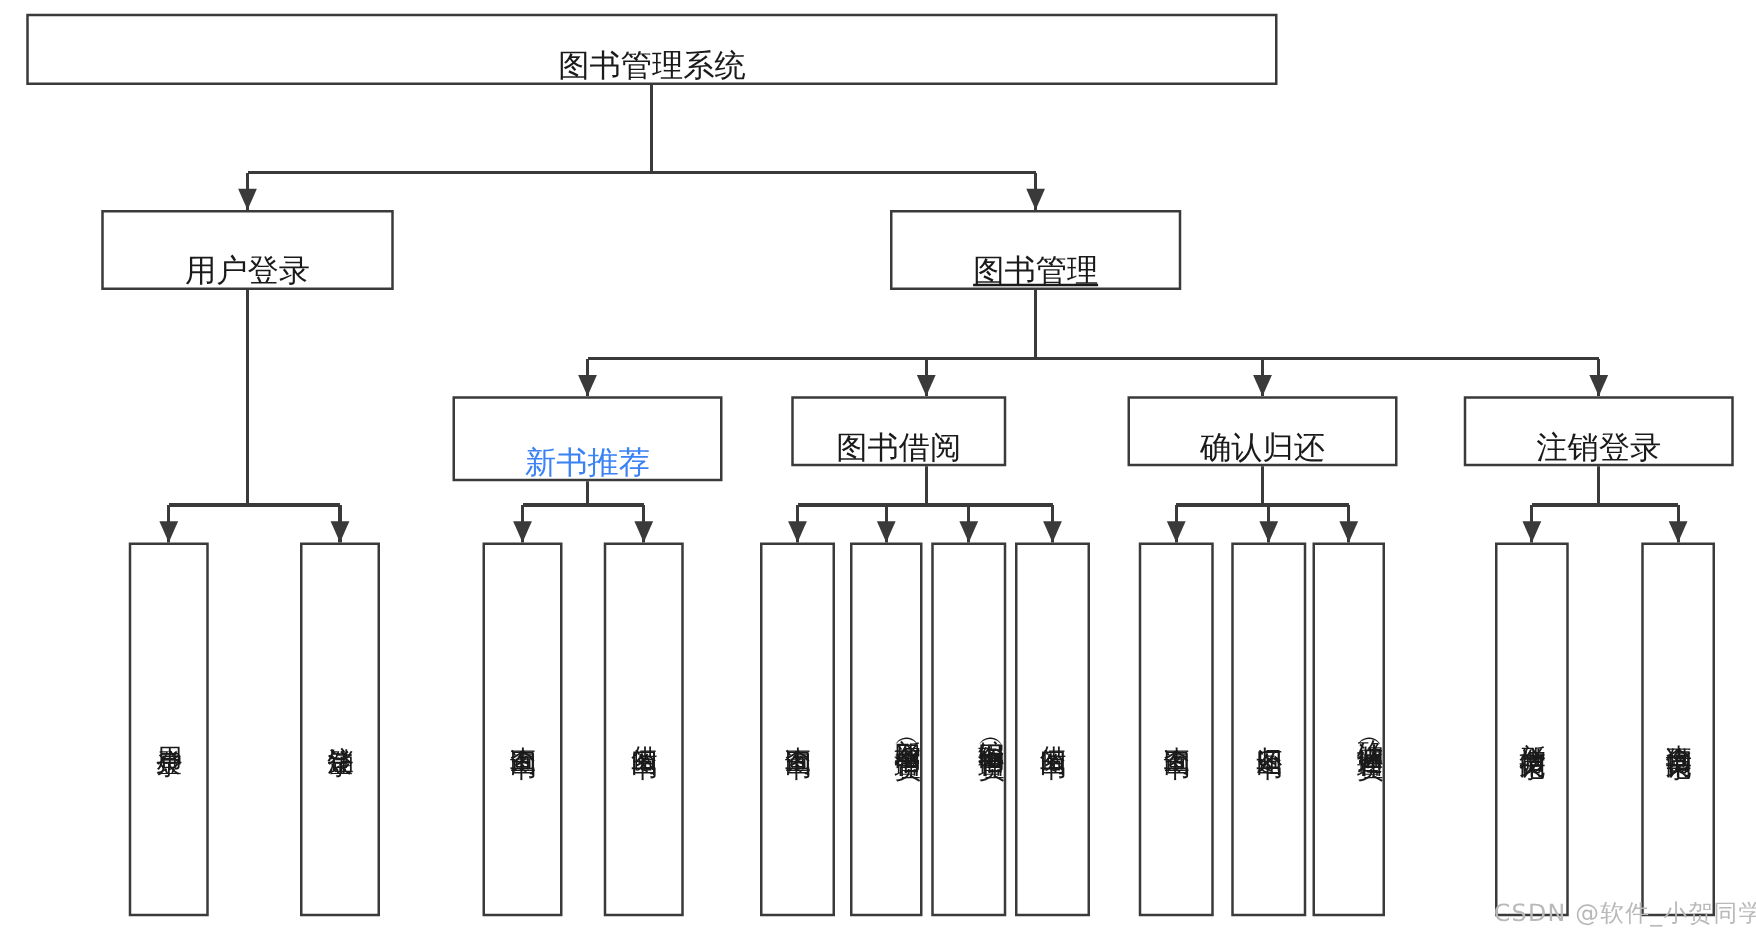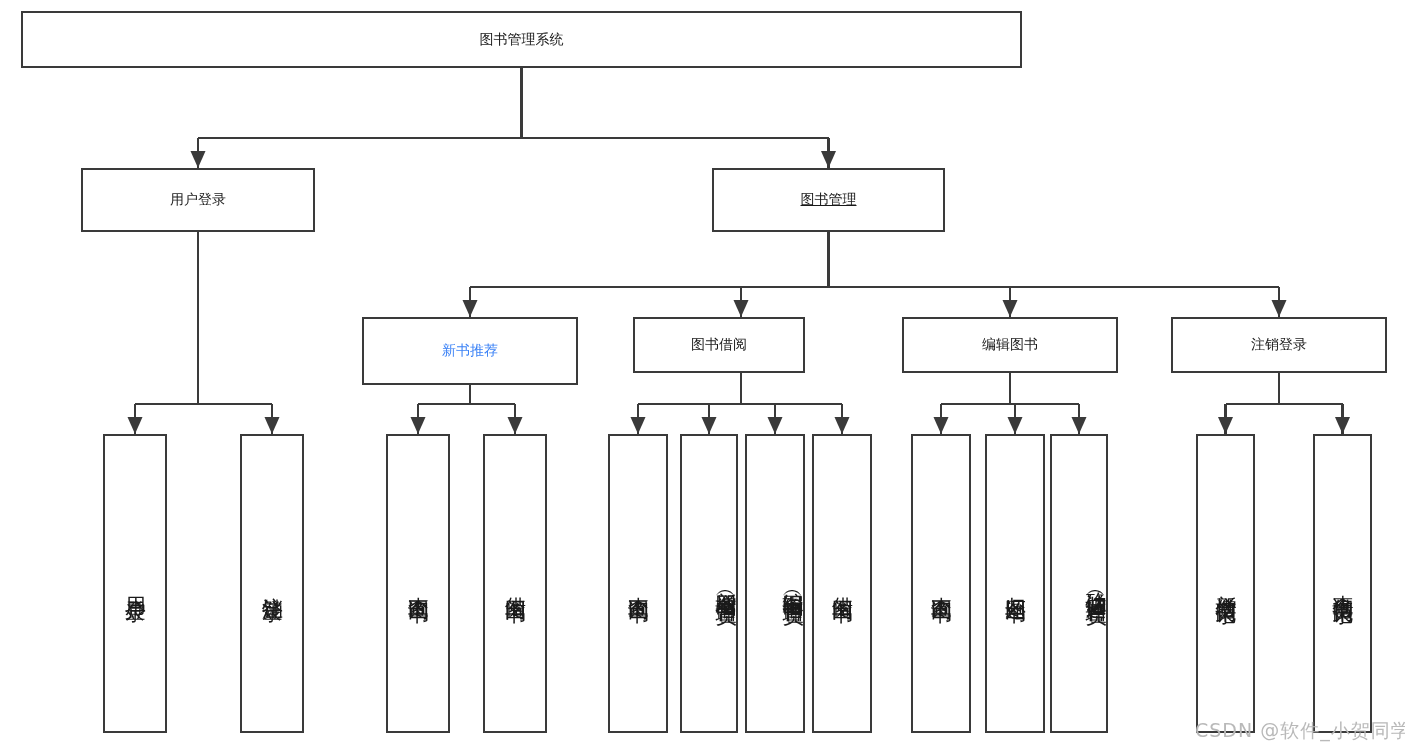--- a/index.html
+++ b/index.html
@@ -28,23 +28,24 @@
     position: absolute;
     box-sizing: border-box;
     border: 2.5px solid #3a3a3a;
     background: #ffffff;
     display: flex;
     align-items: center;
     justify-content: center;
     color: #1a1a1a;
   }
   .node.h {
-    font-size: 14px;
+    font-size: 25px;
     line-height: 1.1;
     white-space: nowrap;
+    align-items: flex-end;
   }
   .node.v {
     writing-mode: vertical-rl;
     text-orientation: upright;
     font-size: 21px;
     letter-spacing: 2px;
     line-height: 1;
     padding: 6px 0;
   }
   .node.v.top {
@@ -128,21 +129,21 @@
       <div class="node h" style="left: 712px; top: 168px; width: 233px; height: 64px; border-color: rgb(58, 58, 58); background: rgb(255, 255, 255); color: rgb(26, 26, 26); text-decoration: underline;">
         <span>图书管理</span>
       </div>
       <div class="node h" style="left: 362px; top: 317px; width: 216px; height: 68px; border-color: rgb(58, 58, 58); background: rgb(255, 255, 255); color: #3b82f6;">
         <span>新书推荐</span>
       </div>
       <div class="node h" style="left: 633px; top: 317px; width: 172px; height: 56px; border-color: rgb(58, 58, 58); background: rgb(255, 255, 255); color: rgb(26, 26, 26);">
         <span>图书借阅</span>
       </div>
       <div class="node h" style="left: 902px; top: 317px; width: 216px; height: 56px; border-color: rgb(58, 58, 58); background: rgb(255, 255, 255); color: rgb(26, 26, 26);">
-        <span>编辑图书</span>
+        <span>确认归还</span>
       </div>
       <div class="node h" style="left: 1171px; top: 317px; width: 216px; height: 56px; border-color: rgb(58, 58, 58); background: rgb(255, 255, 255); color: rgb(26, 26, 26);">
         <span>注销登录</span>
       </div>
       <div class="node v" style="left: 103px; top: 434px; width: 64px; height: 299px; border-color: rgb(58, 58, 58); background: rgb(255, 255, 255); color: rgb(26, 26, 26);">
         <span>用户登录</span>
       </div>
       <div class="node v" style="left: 240px; top: 434px; width: 64px; height: 299px; border-color: rgb(58, 58, 58); background: rgb(255, 255, 255); color: rgb(26, 26, 26);">
         <span>注销登录</span>
       </div>

